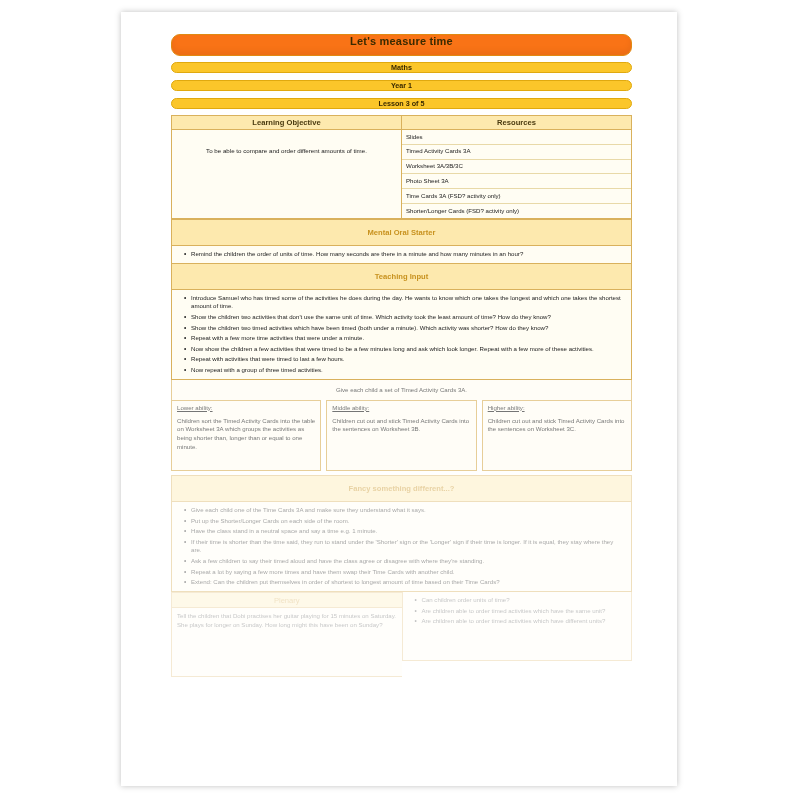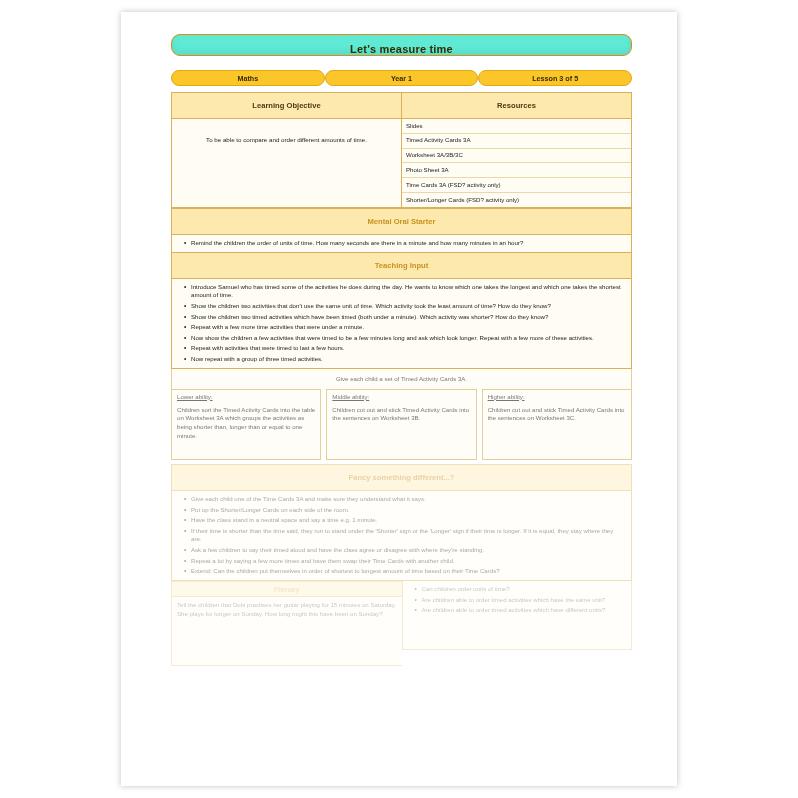--- a/index.html
+++ b/index.html
@@ -19,36 +19,37 @@
   }
   .sheet{
     position:absolute;
     left:50px;top:22px;
     width:461px;
     font-size:6.2px;
     color:#222;
   }
   
   .title-banner{
-    background:#5eead4;
+    background:#f97316;
     border:1px solid #e08a12;
     border-radius:9px;
     height:20px;
-    display:flex;align-items:flex-end;justify-content:center;
+    display:flex;align-items:flex-start;justify-content:center;
     color:#3a2a00;
     font-weight:bold;
     font-size:11px;
     letter-spacing:.2px;
     box-shadow:inset 0 -4px 6px rgba(0,0,0,.06);
   }
   
   .pills{
     display:flex;
-    gap:0;
-    margin-top:14px;
+    gap:7px;
+    margin-top:6px;
+    flex-direction:column;
   }
   .pill{
     flex:1;
     background:#fbc62a;
     border:1px solid #e0a90f;
     border-radius:8px;
     height:14px;
     display:flex;align-items:center;justify-content:center;
     font-weight:bold;
     font-size:7.2px;
@@ -64,21 +65,21 @@
   table.main td, table.main th{
     border:1px solid #d9b15c;
     vertical-align:top;
   }
   .hdr{
     background:#fde9ae;
     text-align:center;
     font-weight:bold;
     font-size:7.6px;
     color:#4a3a10;
-    padding:8px 0;
+    padding:2px 0;
   }
   .cell{
     background:#fffdf3;
     padding:4px 5px;
     font-size:6.1px;
     line-height:1.45;
   }
   .obj-cell{
     background:#fffdf3;
     text-align:center;

